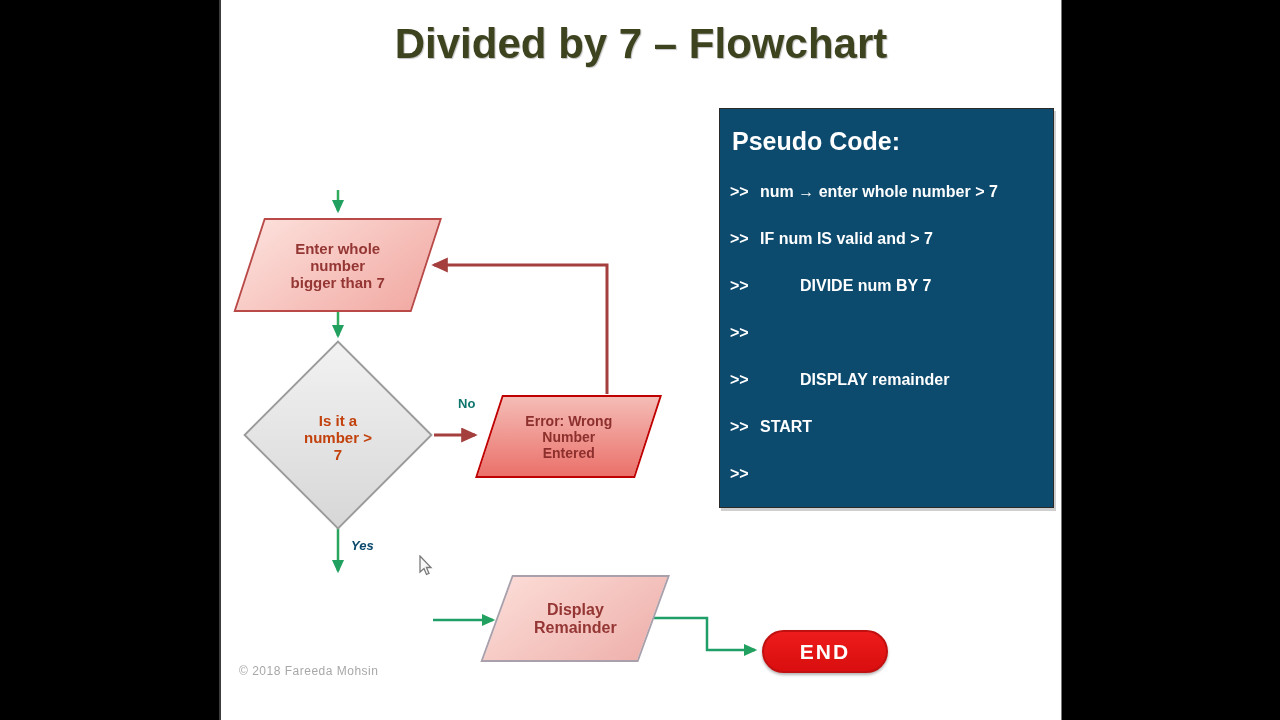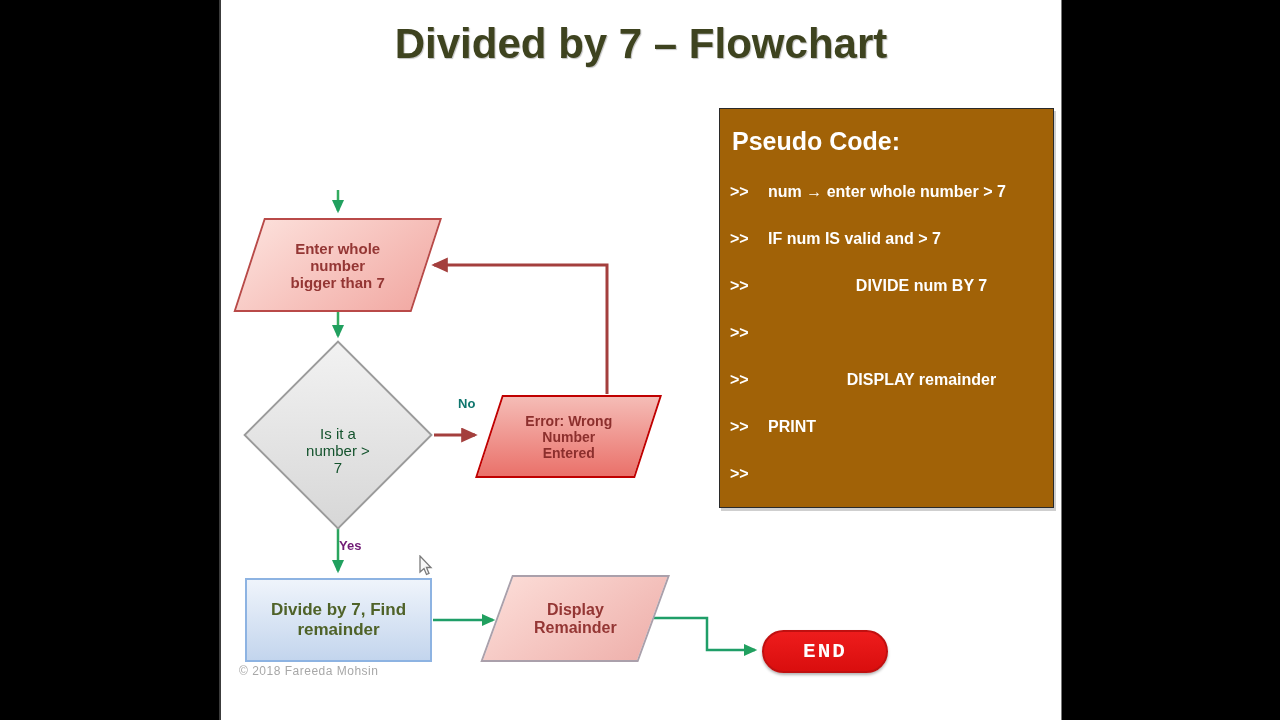--- a/index.html
+++ b/index.html
@@ -27,24 +27,24 @@
   .input-para { left:43px; top:218px; width:178px; height:94px;
                 transform:skewX(-18deg); transform-origin:top left;
                 background:linear-gradient(135deg,#fcded9 0%,#f2aba5 100%);
                 border-color:#b94a48; color:#943634; font-size:15px; }
   .input-para .para-inner { transform:skewX(18deg); }
 
   .diamond-bg { position:absolute; left:50px; top:368px; width:134px; height:134px;
                 transform:rotate(45deg);
                 background:linear-gradient(135deg,#f2f2f2,#d7d7d7);
                 border:2px solid #9a9a9a; }
-  .diamond-text { position:absolute; left:40px; top:413px; width:154px; height:74px;
+  .diamond-text { position:absolute; left:40px; top:400px; width:154px; height:74px;
                   display:flex; align-items:center; justify-content:center;
-                  white-space:pre-line; text-align:center; font-weight:normal;
-                  font-size:15px; color:#14532d; }
+                  white-space:pre-line; text-align:center; font-weight:bold;
+                  font-size:15px; color:#c2410c; }
 
   .error-para { left:281px; top:395px; width:160px; height:83px;
                 transform:skewX(-18deg); transform-origin:top left;
                 background:linear-gradient(to bottom,#f5bcb6,#ea716a);
                 border-color:#c00000; border-width:2.5px; color:#8c2f2d; font-size:14px; }
   .error-para .para-inner { transform:skewX(18deg); }
 
   .process-rect { left:24px; top:578px; width:187px; height:84px;
                   background:linear-gradient(to bottom,#eff4fb,#c3d5ed);
                   border:2px solid #8db3e2; color:#4f6228; font-size:17px;
@@ -52,39 +52,39 @@
 
   .display-para { left:291px; top:575px; width:158px; height:87px;
                   transform:skewX(-20deg); transform-origin:top left;
                   background:linear-gradient(135deg,#fbdad5,#efb2ad);
                   border-color:#aaa0ab; color:#943634; font-size:16px; }
   .display-para .para-inner { transform:skewX(20deg); }
 
   .end-pill { left:541px; top:630px; width:126px; height:43px; border-radius:22px;
               background:linear-gradient(to bottom,#ee1c1c,#d90e0e);
               border:2px solid #c01010; color:#fff; font-size:21px; letter-spacing:2px;
-              box-shadow:0 2px 3px rgba(0,0,0,0.3);font-family:Liberation Mono, monospace; }
+              box-shadow:0 2px 3px rgba(0,0,0,0.3); }
 
   .edge-label { position:absolute; font-weight:bold; font-size:13px; }
   .no-label  { left:237px; top:396px; color:#0f766e; }
-  .yes-label { left:118px; top:538px; color:#701a75; }
+  .yes-label { left:130px; top:538px; color:#0c4a6e;font-style:italic; }
 
   .connectors { position:absolute; left:0; top:0; width:843px; height:720px;
                 pointer-events:none; }
 
   .pseudo-panel { position:absolute; left:498px; top:108px; width:335px; height:400px;
-                  background:#a16207; border:1px solid #2a2a2a; color:#fff;
+                  background:#0c4a6e; border:1px solid #2a2a2a; color:#fff;
                   box-shadow:2px 3px 0 #cfcfcf; padding:14px 10px 13px 10px; }
   .pc-heading { font-size:25px; font-weight:bold; margin:4px 0 0 2px; }
   .pc-line { display:flex; font-size:16px; font-weight:bold; margin-top:25px;
              line-height:22px; }
   .pc-line:first-of-type { margin-top:30px; }
   .pc-prefix { width:30px; flex:0 0 auto; }
-  .pc-text { flex:1;margin-left:8px; }
-  .pc-line.indent .pc-text { margin-left:40px;text-align:center; }
+  .pc-text { flex:1; }
+  .pc-line.indent .pc-text { margin-left:40px; }
 
   .watermark { position:absolute; left:18px; top:664px; font-size:12px; color:#8a8a8a;
                filter:blur(0.7px); opacity:0.75; letter-spacing:0.5px; }
 
   .cursor { position:absolute; left:196px; top:555px; width:16px; height:22px; }
 </style>
 </head>
 <body>
 
 <div class="stage">
@@ -131,24 +131,20 @@
 
     <div class="edge-label no-label">No</div>
     <div class="edge-label yes-label">Yes</div>
 
     <div class="shape para error-para">
       <div class="para-inner">Error: Wrong
 Number
 Entered</div>
     </div>
 
-    <div class="shape process-rect">
-      <span>Divide by 7, Find
-remainder</span>
-    </div>
 
     <div class="shape para display-para">
       <div class="para-inner">Display
 Remainder</div>
     </div>
 
     <div class="shape end-pill">
       <span>END</span>
     </div>
 
@@ -168,21 +164,21 @@
       </div>
       <div class="pc-line indent">
         <span class="pc-prefix">&gt;&gt;</span>
       </div>
       <div class="pc-line indent">
         <span class="pc-prefix">&gt;&gt;</span>
         <span class="pc-text">DISPLAY remainder</span>
       </div>
       <div class="pc-line">
         <span class="pc-prefix">&gt;&gt;</span>
-        <span class="pc-text">PRINT</span>
+        <span class="pc-text">START</span>
       </div>
       <div class="pc-line indent">
         <span class="pc-prefix">&gt;&gt;</span>
       </div>
     </div>
 
     <div class="watermark">© 2018 Fareeda Mohsin</div>
 
     <svg class="cursor" viewBox="0 0 16 22" xmlns="http://www.w3.org/2000/svg">
       <path d="M3,1 L3,17 L7,13.5 L9.5,19.5 L12,18.4 L9.5,12.5 L14,12.5 Z" fill="#f8f8f8" stroke="#7a7a7a" stroke-width="1.3"></path>

